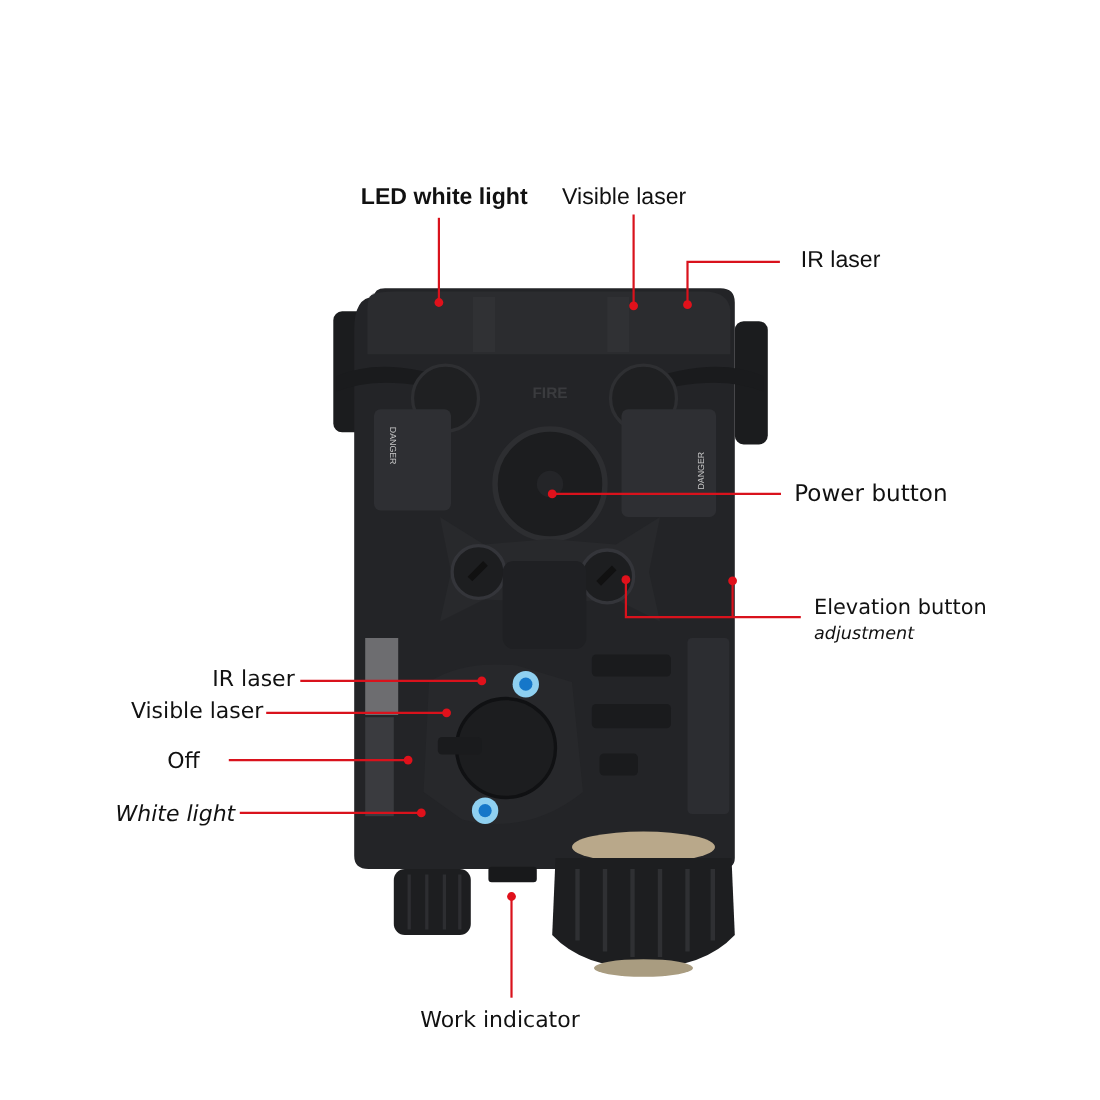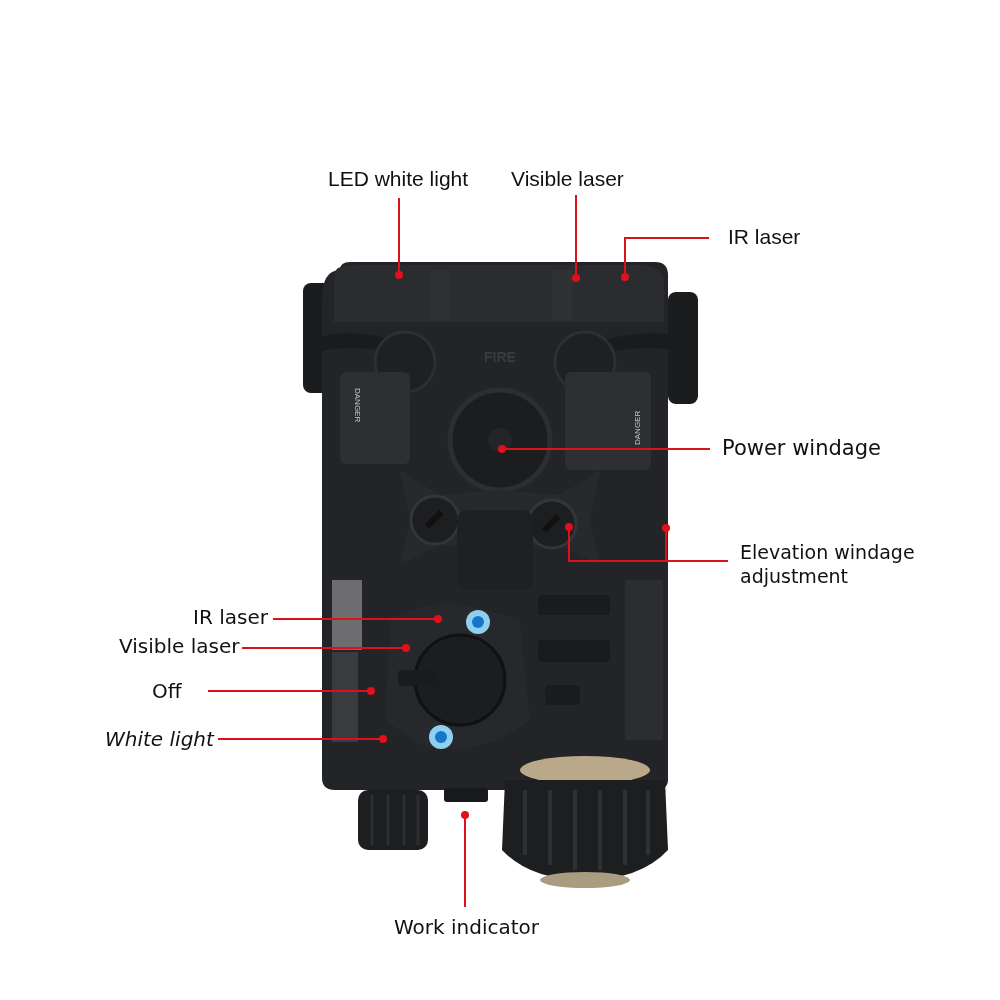--- a/index.html
+++ b/index.html
@@ -106,26 +106,26 @@
     <circle class="dot" cx="569" cy="527" r="4"></circle>
     <circle class="dot" cx="666" cy="528" r="4"></circle>
     <circle class="dot" cx="438" cy="619" r="4"></circle>
     <circle class="dot" cx="406" cy="648" r="4"></circle>
     <circle class="dot" cx="371" cy="691" r="4"></circle>
     <circle class="dot" cx="383" cy="739" r="4"></circle>
     <circle class="dot" cx="465" cy="815" r="4"></circle>
   </g>
 </svg>
 
-<div class="label" style="left:328px;top:167px;">LED white light</div>
+<div class="label" style="left:328px;top:167px;font-weight:bold;">LED white light</div>
 <div class="label" style="left:511px;top:167px;">Visible laser</div>
 <div class="label" style="left:728px;top:225px;">IR laser</div>
 
-<div class="label humanist" style="left:722px;top:436px;font-size:21px;">Power windage</div>
-<div class="label humanist" style="left:740px;top:540px;font-size:19px;">Elevation windage</div>
-<div class="label humanist" style="left:740px;top:564px;font-size:19px;">adjustment</div>
+<div class="label humanist" style="left:722px;top:436px;font-size:21px;">Power button</div>
+<div class="label humanist" style="left:740px;top:540px;font-size:19px;">Elevation button</div>
+<div class="label humanist" style="left:740px;top:564px;font-size:16px;font-style:italic;">adjustment</div>
 
 <div class="label humanist" style="left:193px;top:605px;">IR laser</div>
 <div class="label humanist" style="left:119px;top:634px;">Visible laser</div>
 <div class="label humanist" style="left:152px;top:679px;">Off</div>
 <div class="label humanist" style="left:105px;top:727px;font-style:italic;">White light</div>
 
-<div class="label humanist" style="left:394px;top:915px;text-align:center;">Work indicator</div>
+<div class="label humanist" style="left:382px;top:915px;text-align:center;">Work indicator</div>
 
 </body></html>

